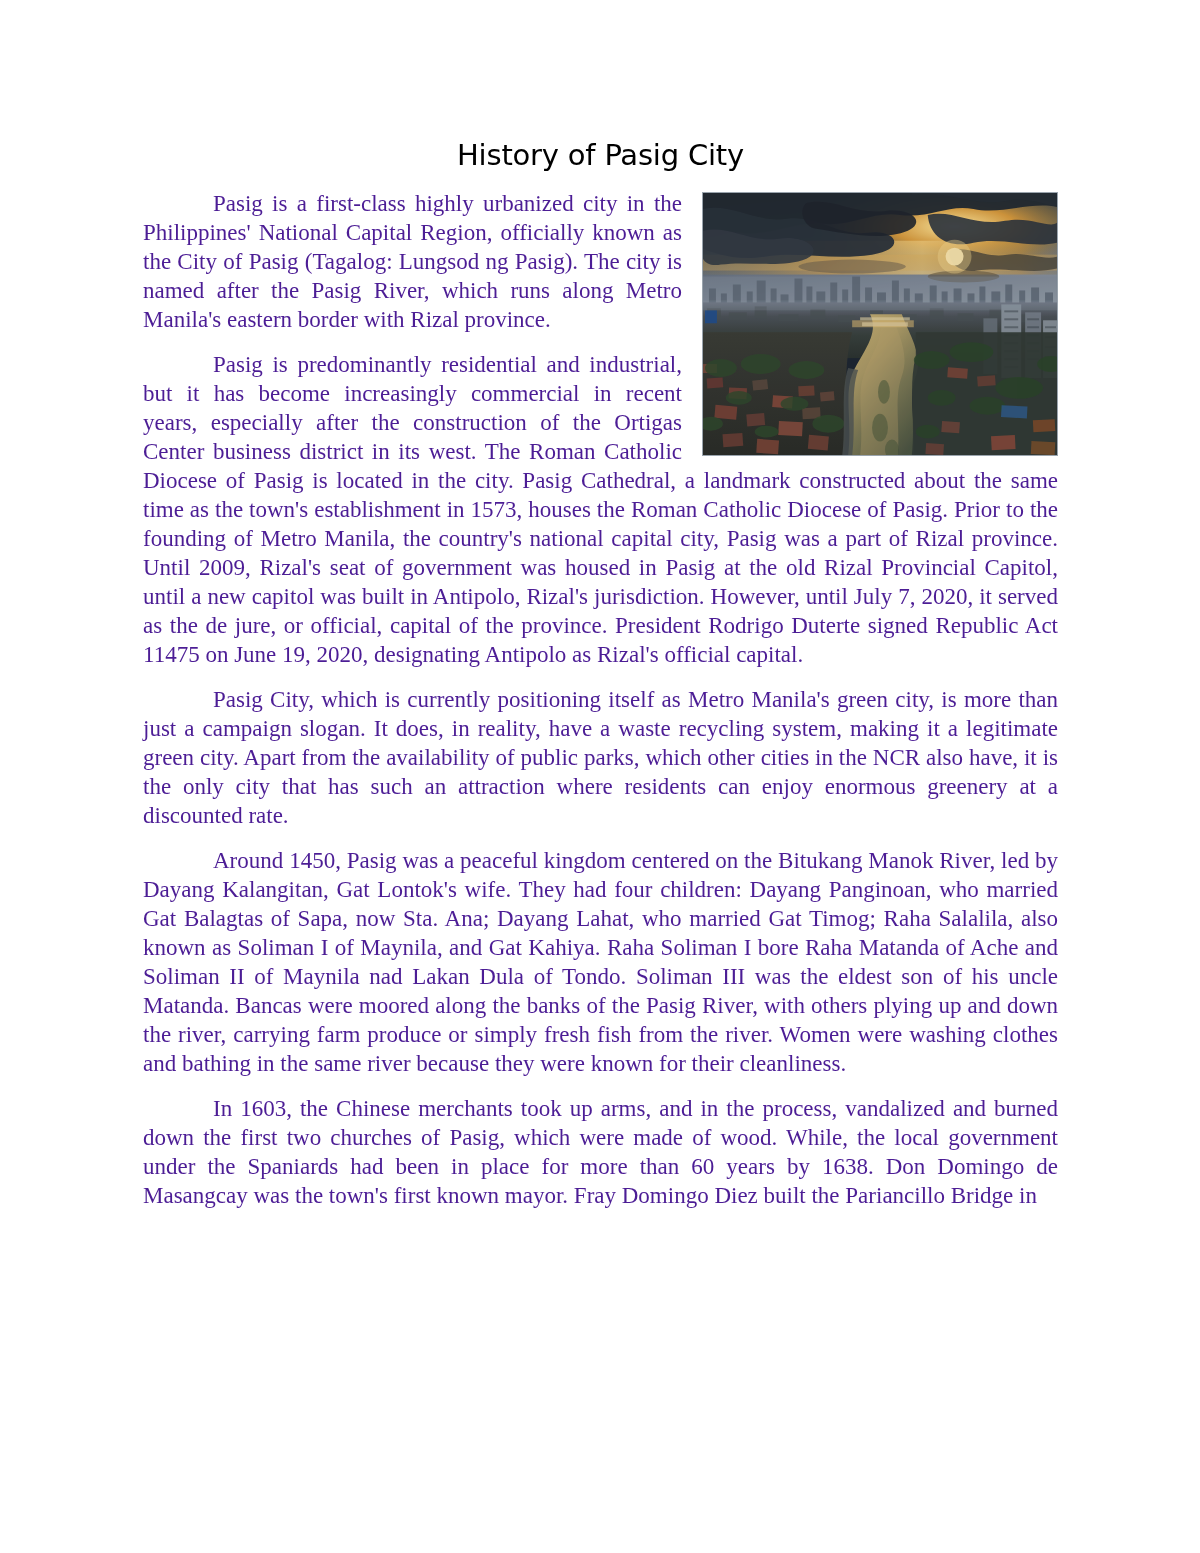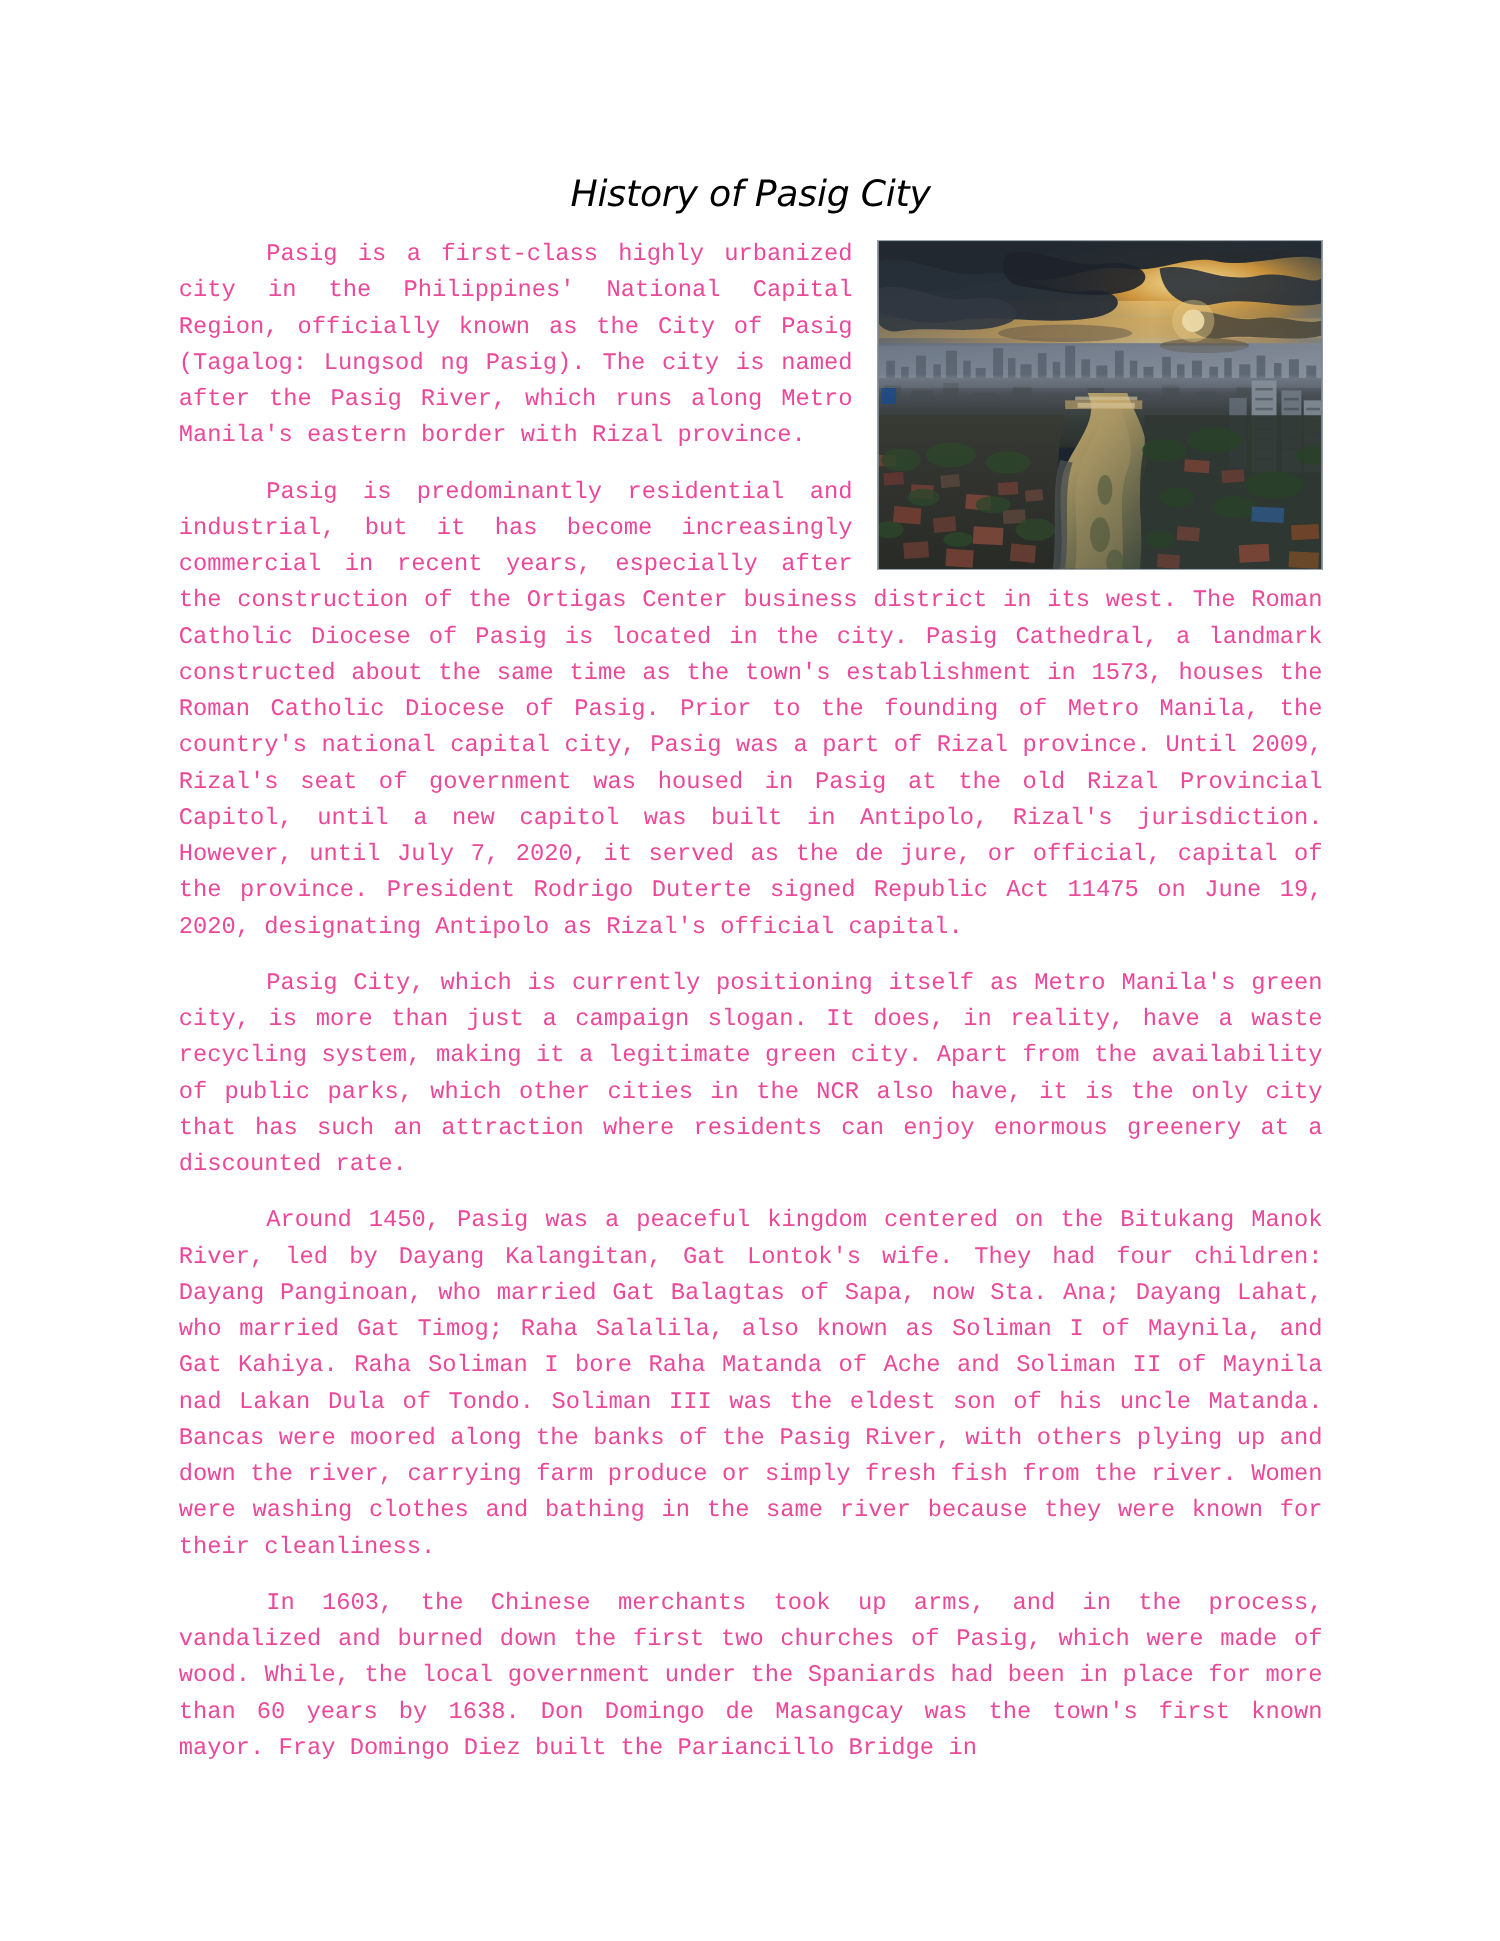--- a/index.html
+++ b/index.html
@@ -27,43 +27,42 @@
   }
   .doc-title {
     font-family: "DejaVu Sans", sans-serif;
     font-size: 29px;
     font-weight: 400;
     text-align: center;
     color: #000000;
     margin: 0 0 16px 0;
     line-height: 1.22;
     letter-spacing: -0.2px;
-    font-style: italic;
   }
   .figure {
     float: right;
     width: 356px;
     height: 264px;
     margin: 3px 0 10px 20px;
     border: 1px solid #9aa4ad;
     box-sizing: border-box;
     position: relative;
     overflow: hidden;
     background: #1d2630;
   }
   .fig-canvas {
     position: absolute;
     inset: 0;
     display: block;
   }
   p.para {
-    font-family: Liberation Mono, monospace;
-    font-size: 19px;
+    font-family: Liberation Serif, serif;
+    font-size: 23px;
     line-height: 29px;
-    color: #ec4899;
+    color: #4c1d95;
     text-align: justify;
     text-justify: inter-word;
     text-indent: 70px;
     margin: 0 0 16px 0;
     -webkit-hyphens: none;
     hyphens: none;
   }
   p.para:last-child { margin-bottom: 0; }
 </style>
 </head>

